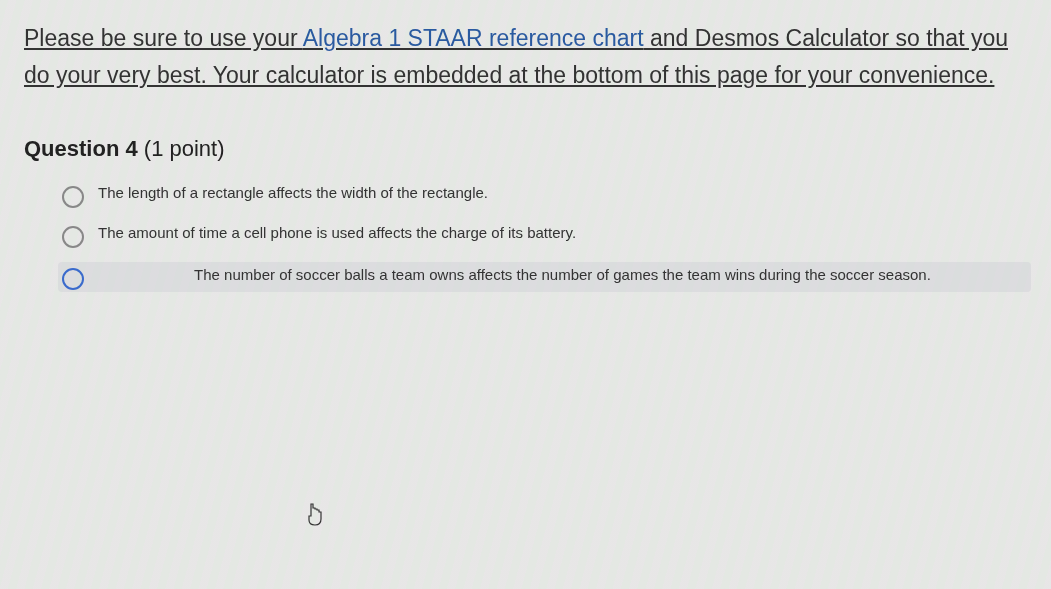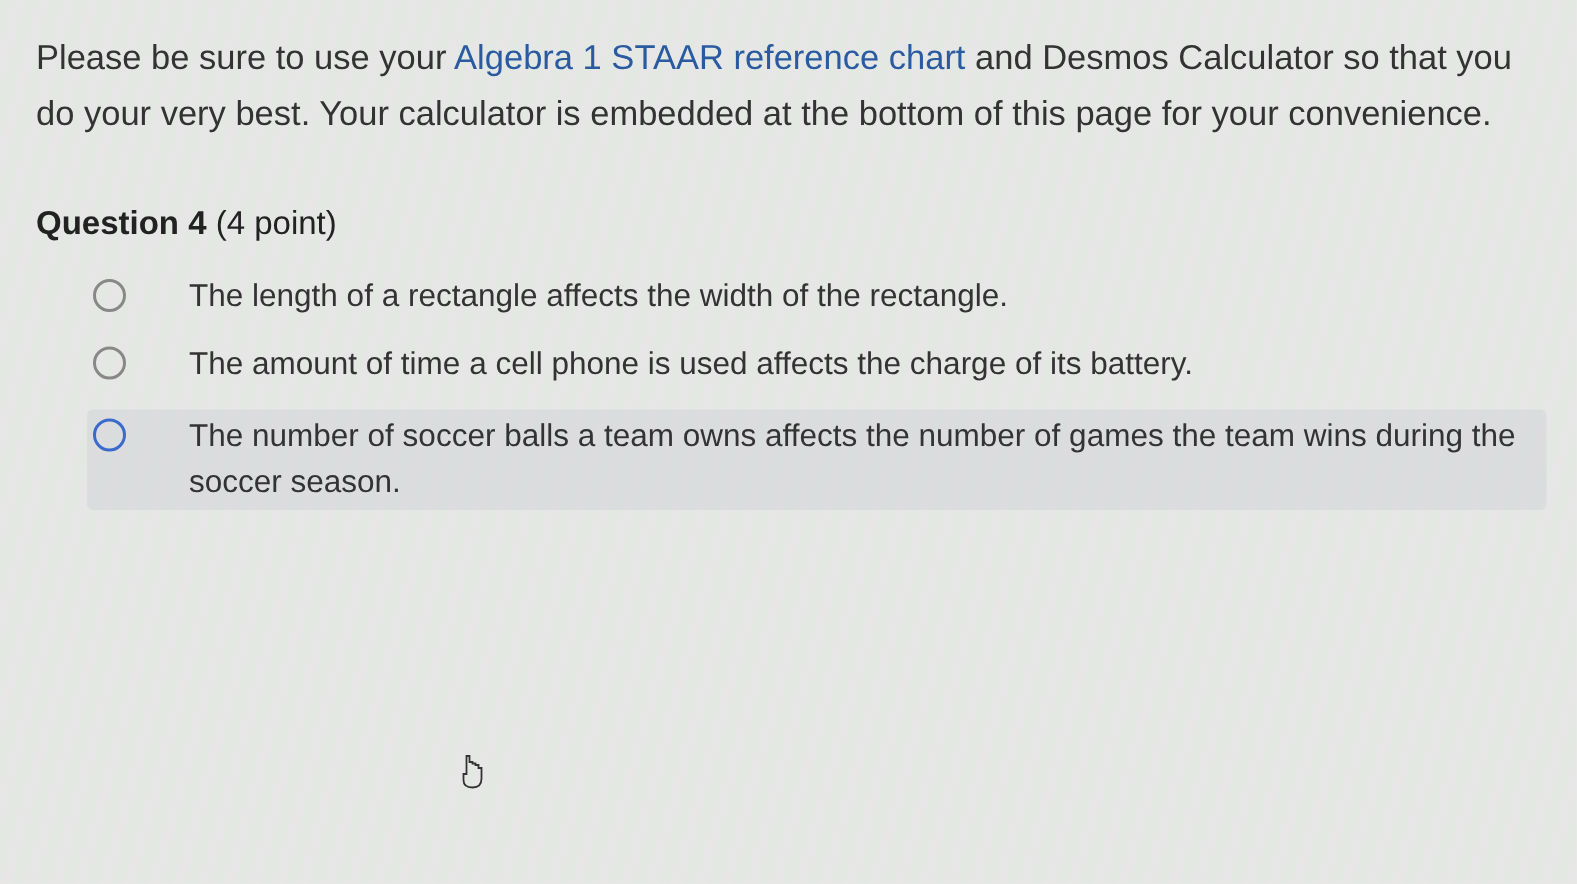--- a/index.html
+++ b/index.html
@@ -33,20 +33,21 @@
     }
     .content {
       position: relative;
       z-index: 1;
     }
     .instructions {
       font-size: 23px;
       line-height: 1.6;
       color: #333;
       margin-bottom: 42px;
+      text-decoration: underline;
     }
     .link {
       color: #2a5aa0;
       text-decoration: none;
     }
     .question-header {
       font-size: 22px;
       margin-bottom: 20px;
       color: #222;
     }
@@ -60,31 +61,31 @@
       margin-bottom: 28px;
       color: #333;
     }
     .options {
       margin-left: 38px;
     }
     .option {
       display: flex;
       align-items: flex-start;
       margin-bottom: 14px;
-      font-size: 21px;
+      font-size: 15px;
       line-height: 1.5;
       color: #333;
-      gap: 28px;
     }
     .option.highlighted {
       background: rgba(200, 200, 210, 0.35);
       border-radius: 4px;
       padding: 2px 4px;
       margin-left: -4px;
       margin-right: -4px;
+      text-align: center;
     }
     .radio {
       flex-shrink: 0;
       width: 22px;
       height: 22px;
       border: 2px solid #888;
       border-radius: 50%;
       margin-right: 14px;
       margin-top: 4px;
       background: transparent;
@@ -109,21 +110,21 @@
 </head>
 <body>
 
 <div class="content">
 
   <p class="instructions">
     <span>Please be sure to use your </span><a href="#" class="link">Algebra 1 STAAR reference chart</a><span> and Desmos Calculator so that you do your very best. Your calculator is embedded at the bottom of this page for your convenience.</span>
   </p>
 
   <p class="question-header">
-    <strong><span>Question </span><span>4</span></strong><span> (4 point)</span>
+    <strong><span>Question </span><span>4</span></strong><span> (1 point)</span>
   </p>
 
 
   <div class="options">
 
     <div class="option">
       <span class="radio"></span>
       <span class="option-text">The length of a rectangle affects the width of the rectangle.</span>
     </div>
 

